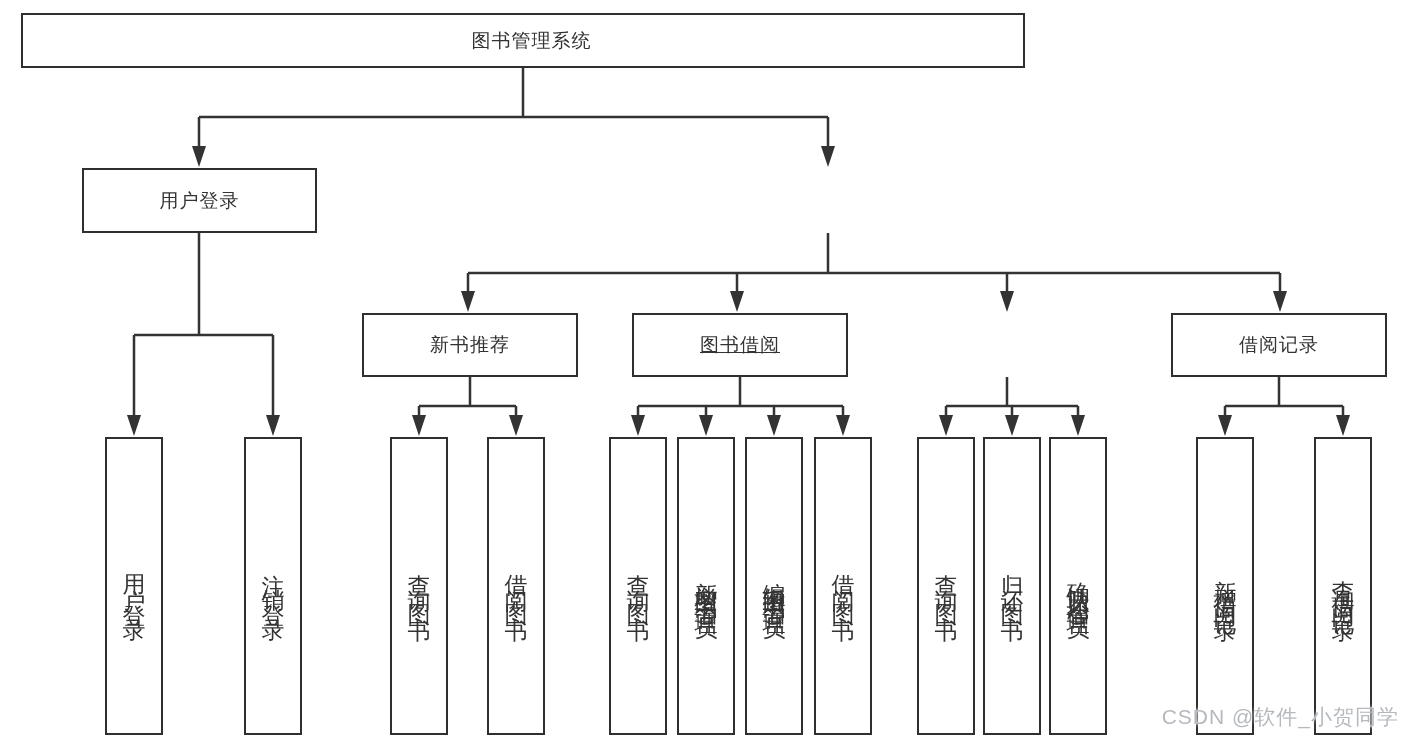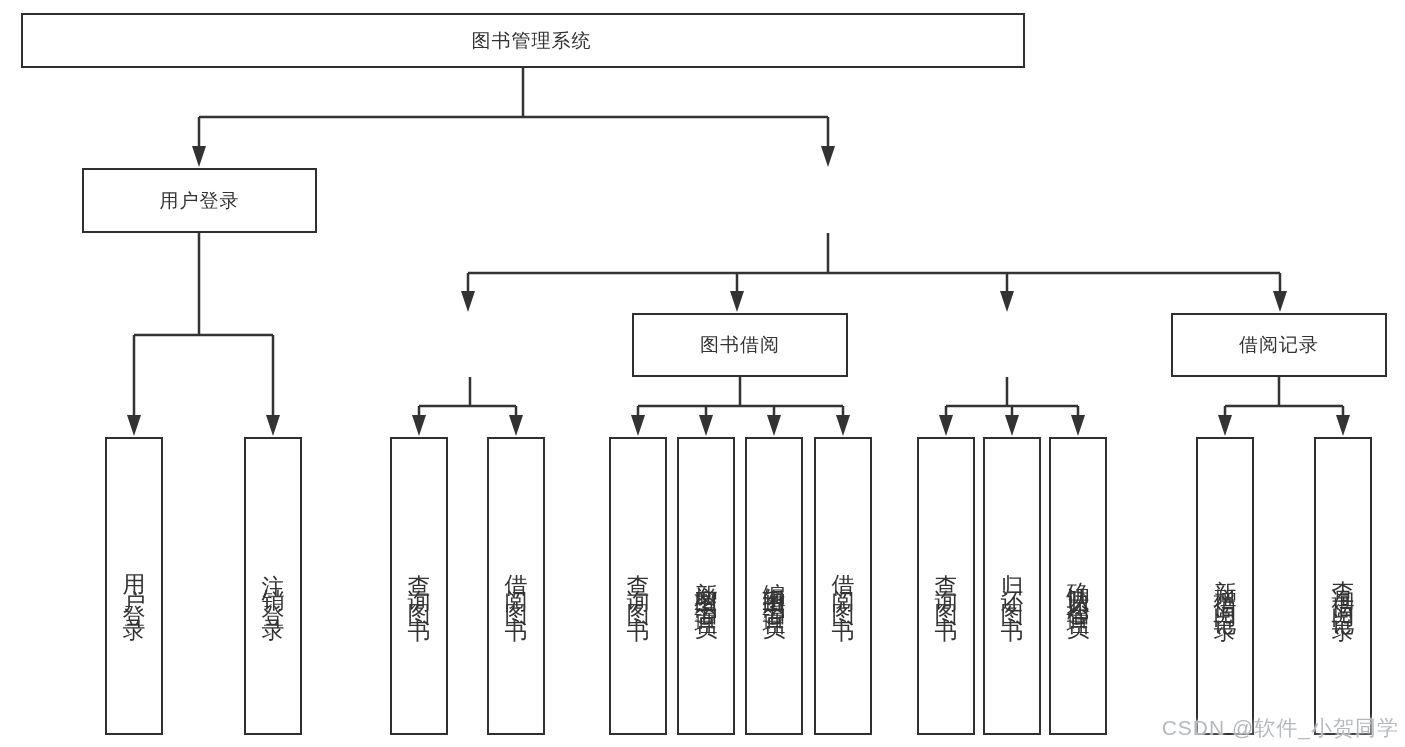--- a/index.html
+++ b/index.html
@@ -42,34 +42,34 @@
   }
   .sp4 { letter-spacing: 15px; }
   .sp6 { letter-spacing: 8px; }
   .sp9 { letter-spacing: 5px; }
   
   .n-root        { left: 21px;   top: 13px;  width: 1004px; height: 55px; padding-left: 17px; }
   .n-userlogin   { left: 82px;   top: 168px; width: 235px;  height: 65px; }
   .n-bookmgmt    { left: 713px;  top: 169px; width: 229px;  height: 64px; }
   .l3            { top: 313px; height: 64px; width: 216px; }
   .n-newbook     { left: 362px; }
-  .n-bookborrow  { left: 632px; }
+  .n-bookborrow  { left: 632px; text-decoration: underline; }
   .n-currborrow  { left: 899px; }
   .n-borrowrec   { left: 1171px; }
   .x105  { left: 105px; }  .x244  { left: 244px; }
   .x390  { left: 390px; }  .x487  { left: 487px; }
   .x609  { left: 609px; }  .x677  { left: 677px; }
   .x745  { left: 745px; }  .x814  { left: 814px; }
   .x917  { left: 917px; }  .x983  { left: 983px; }
   .x1049 { left: 1049px; }
   .x1196 { left: 1196px; } .x1314 { left: 1314px; }
   .watermark {
     position: absolute;
     right: 6px;
-    bottom: 5px;
+    bottom: 16px;
     font-size: 21px;
     color: #b5b9be;
     letter-spacing: 1px;
     text-shadow: 0 0 5px #ffffff, 0 0 2px #ffffff;
     z-index: 10;
     margin-left: 20px;
   }
 </style>
 </head>
 <body>
@@ -110,20 +110,23 @@
   </svg>
 
   <div class="node hbox n-root">
     <span>图书管理系统</span>
   </div>
 
   <div class="node hbox n-userlogin">
     <span>用户登录</span>
   </div>
 
+  <div class="node hbox l3 n-newbook">
+    <span>新书推荐</span>
+  </div>
   <div class="node hbox l3 n-bookborrow">
     <span>图书借阅</span>
   </div>
   <div class="node hbox l3 n-borrowrec">
     <span>借阅记录</span>
   </div>
 
   <div class="node vbox x105">
     <span class="vtext sp4">用户登录</span>
   </div>

